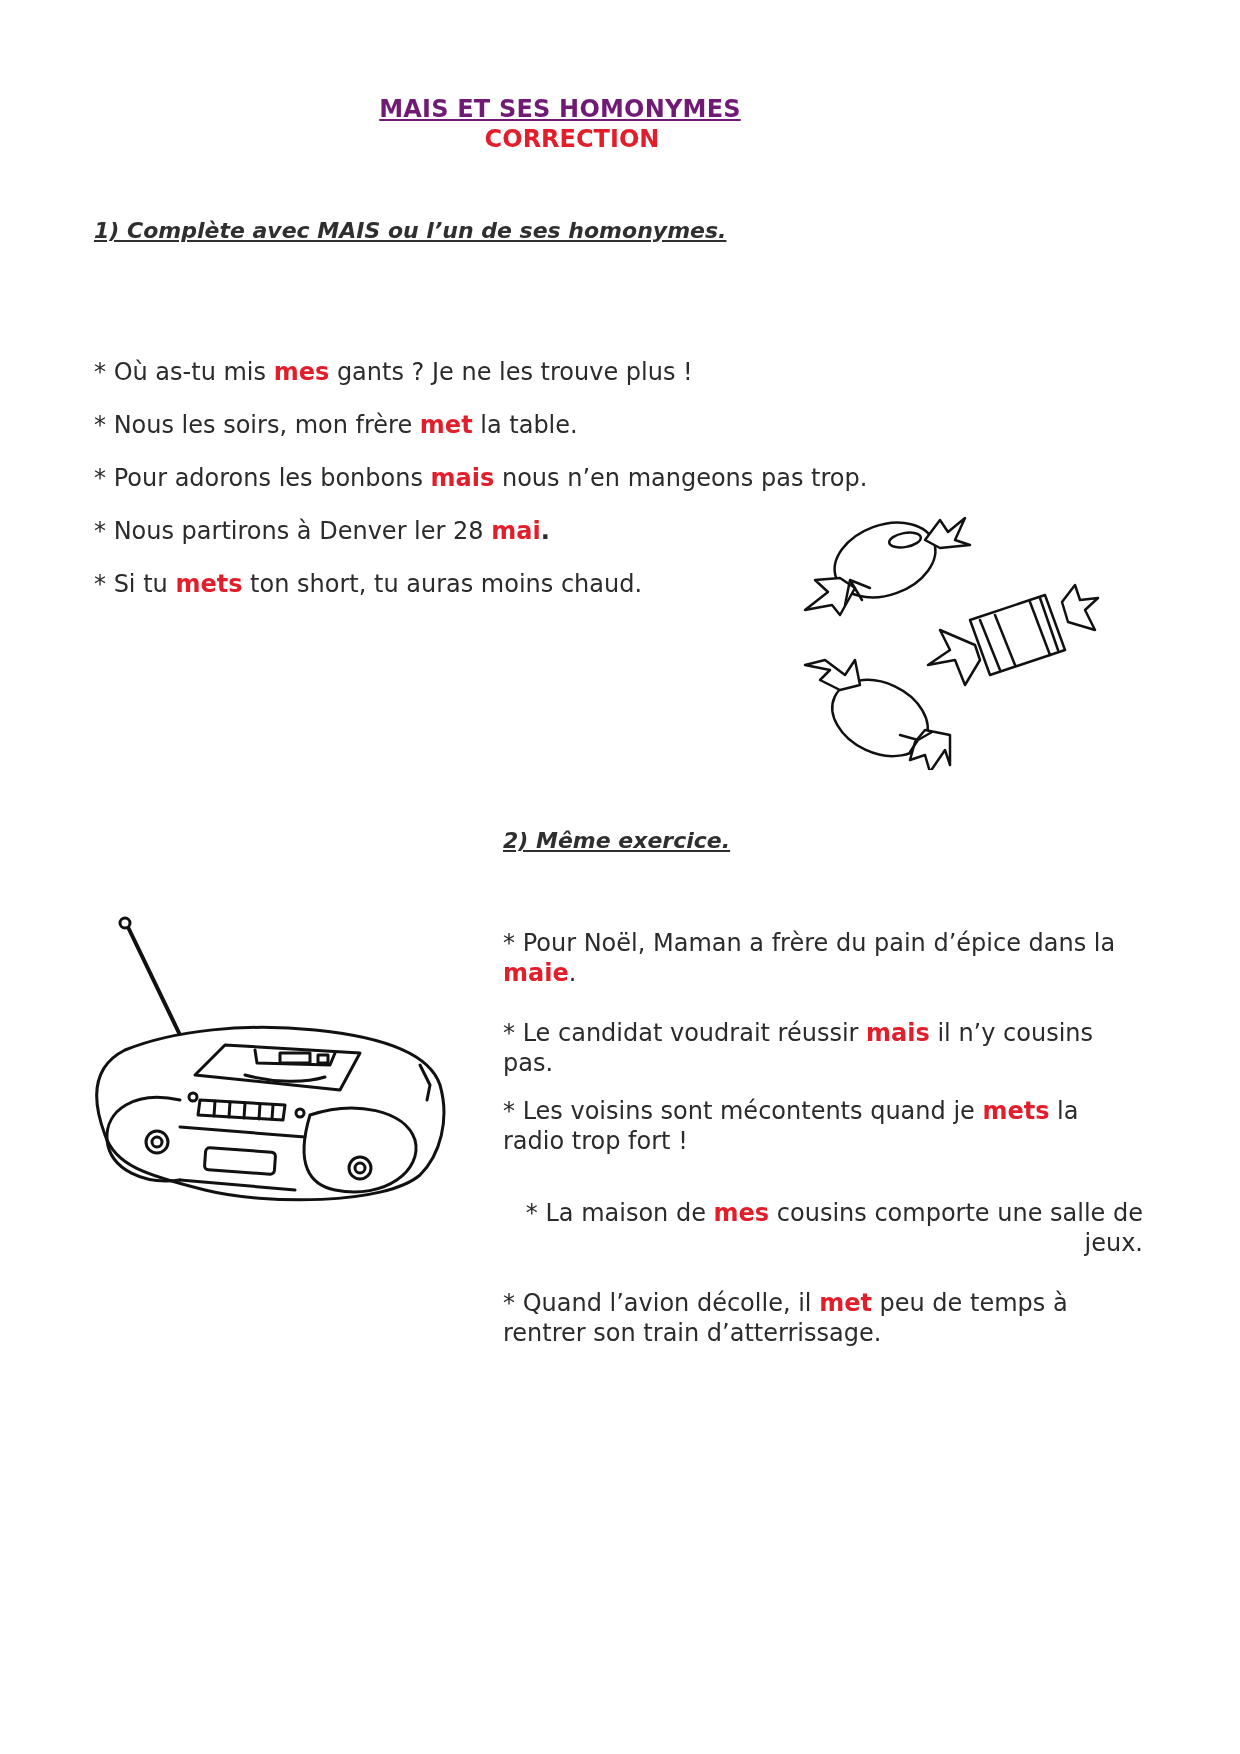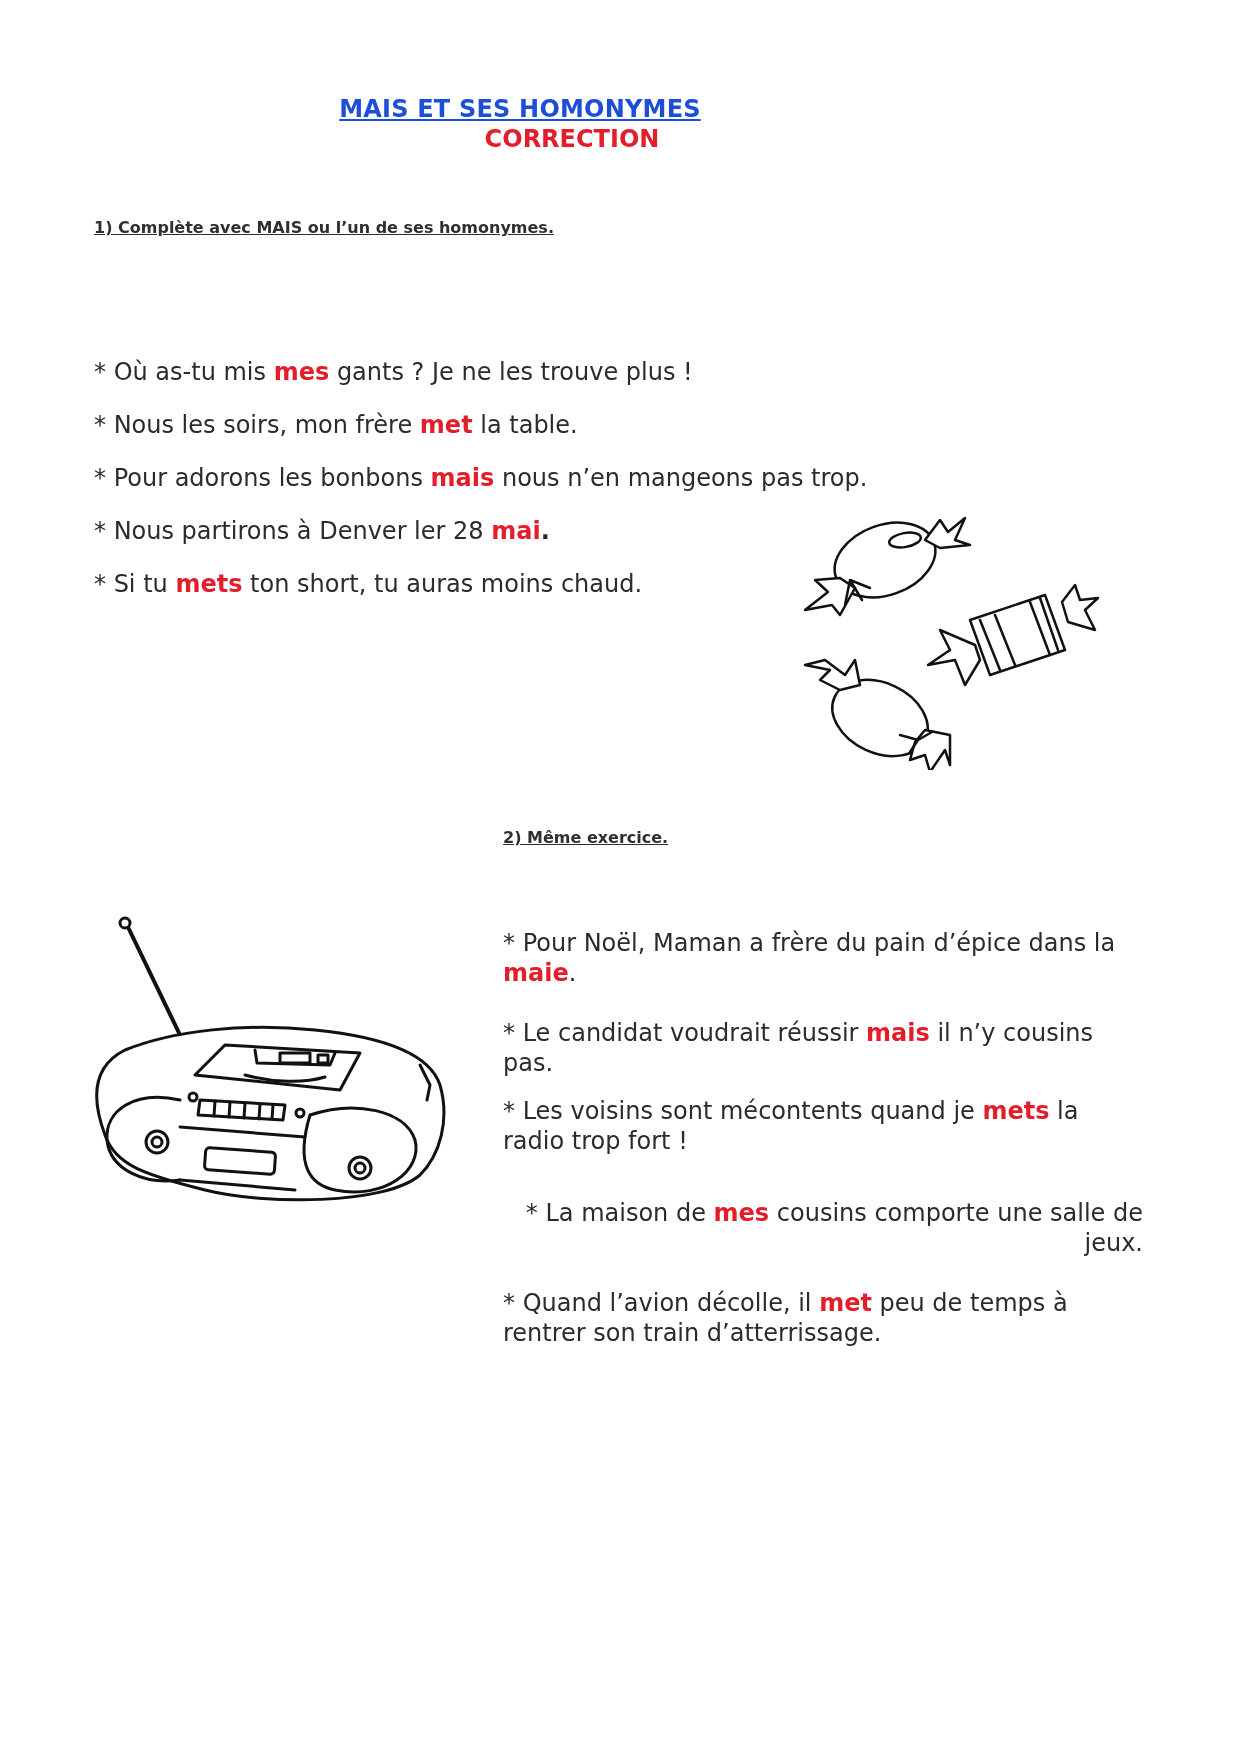--- a/index.html
+++ b/index.html
@@ -1,23 +1,23 @@
 <!DOCTYPE html>
 <html><head>
 <meta charset="utf-8">
 <style>
   html, body { margin: 0; padding: 0; background: #ffffff; }
   body { width: 1240px; height: 1754px; position: relative; overflow: hidden;
          font-family: "DejaVu Sans", sans-serif; color: #2b2b2b; }
   .abs { position: absolute; }
   .title { left: 0; width: 1040px; top: 95px; text-align: center; font-weight: bold;
-           font-size: 24px; text-decoration: underline; color: #1d4ed8; letter-spacing: 0.2px; }
+           font-size: 24px; text-decoration: underline; color: #701a75; letter-spacing: 0.2px; padding-left: 40px; }
   .subtitle { left: 0; width: 1144px; top: 125px; text-align: center; font-weight: bold;
               font-size: 24px; color: #e31e2b; }
-  .heading { font-weight: bold; font-size: 16px; text-decoration: underline; color: #2f2f2f; }
+  .heading { font-weight: bold; font-size: 22px; text-decoration: underline; color: #2f2f2f; font-style: italic; }
   .line { font-size: 24px; line-height: 30px; color: #2b2b2b; white-space: nowrap; margin-top: 40px; }
   .ans { color: #e31e2b; font-weight: bold; }
   .para { font-size: 24px; line-height: 30px; color: #2b2b2b; width: 640px; }
   svg { position: absolute; }
 </style>
 </head>
 <body>
 
 <div class="abs title">MAIS ET SES HOMONYMES</div>
 <div class="abs subtitle">CORRECTION</div>

